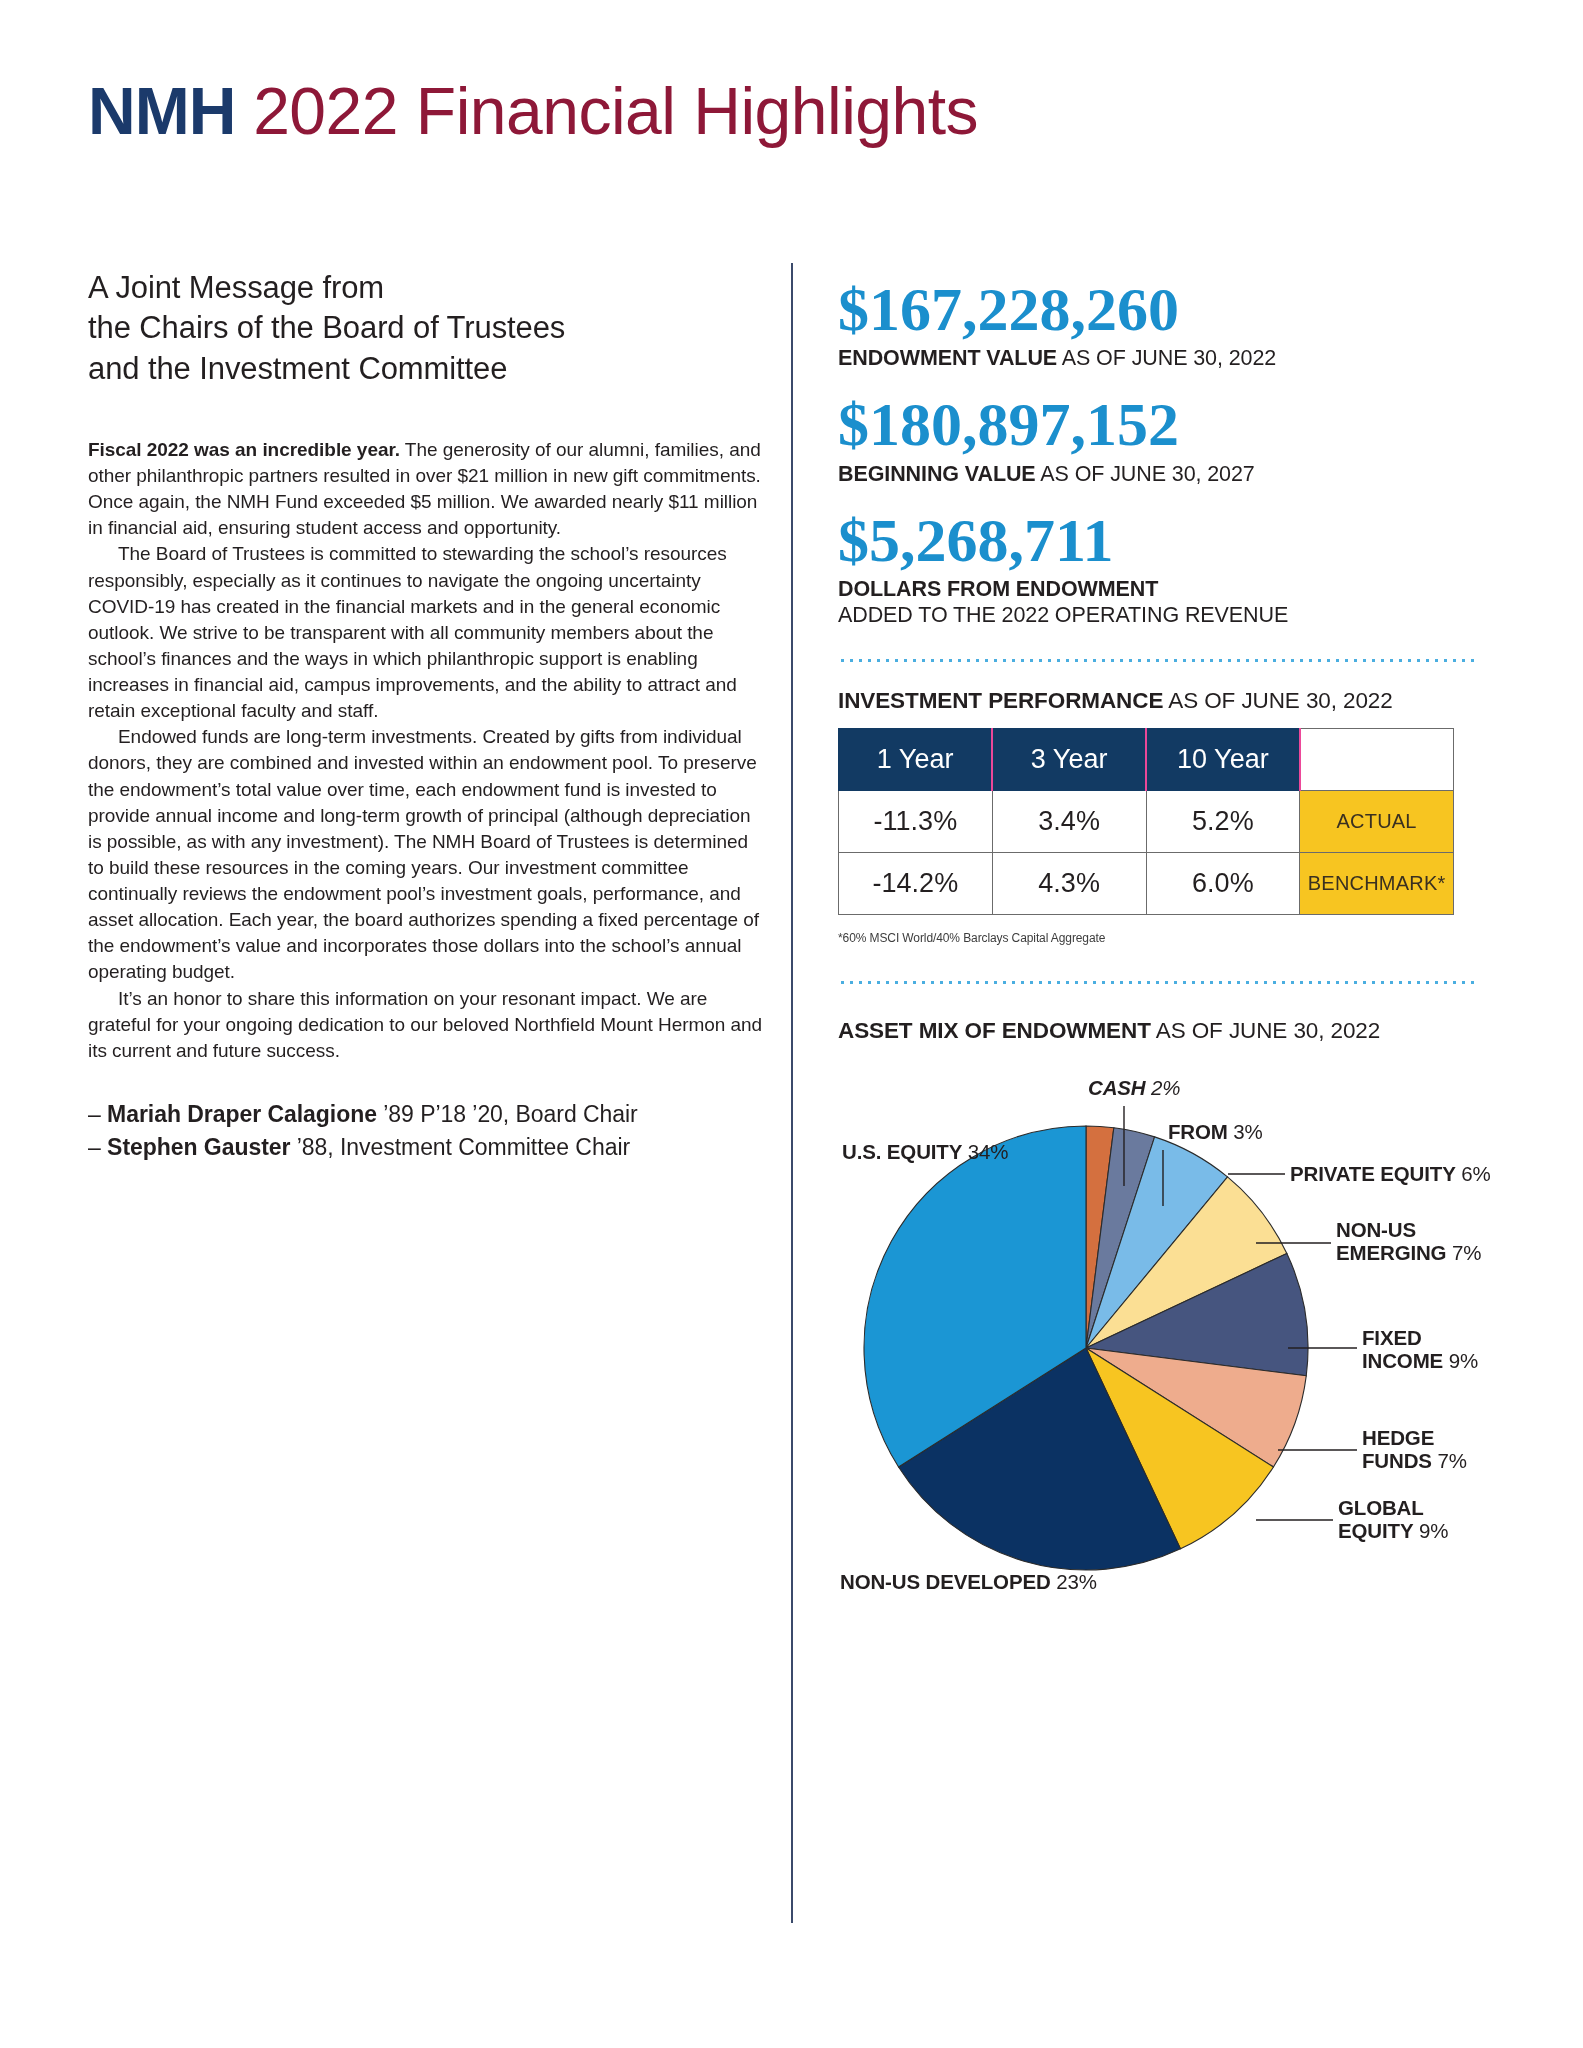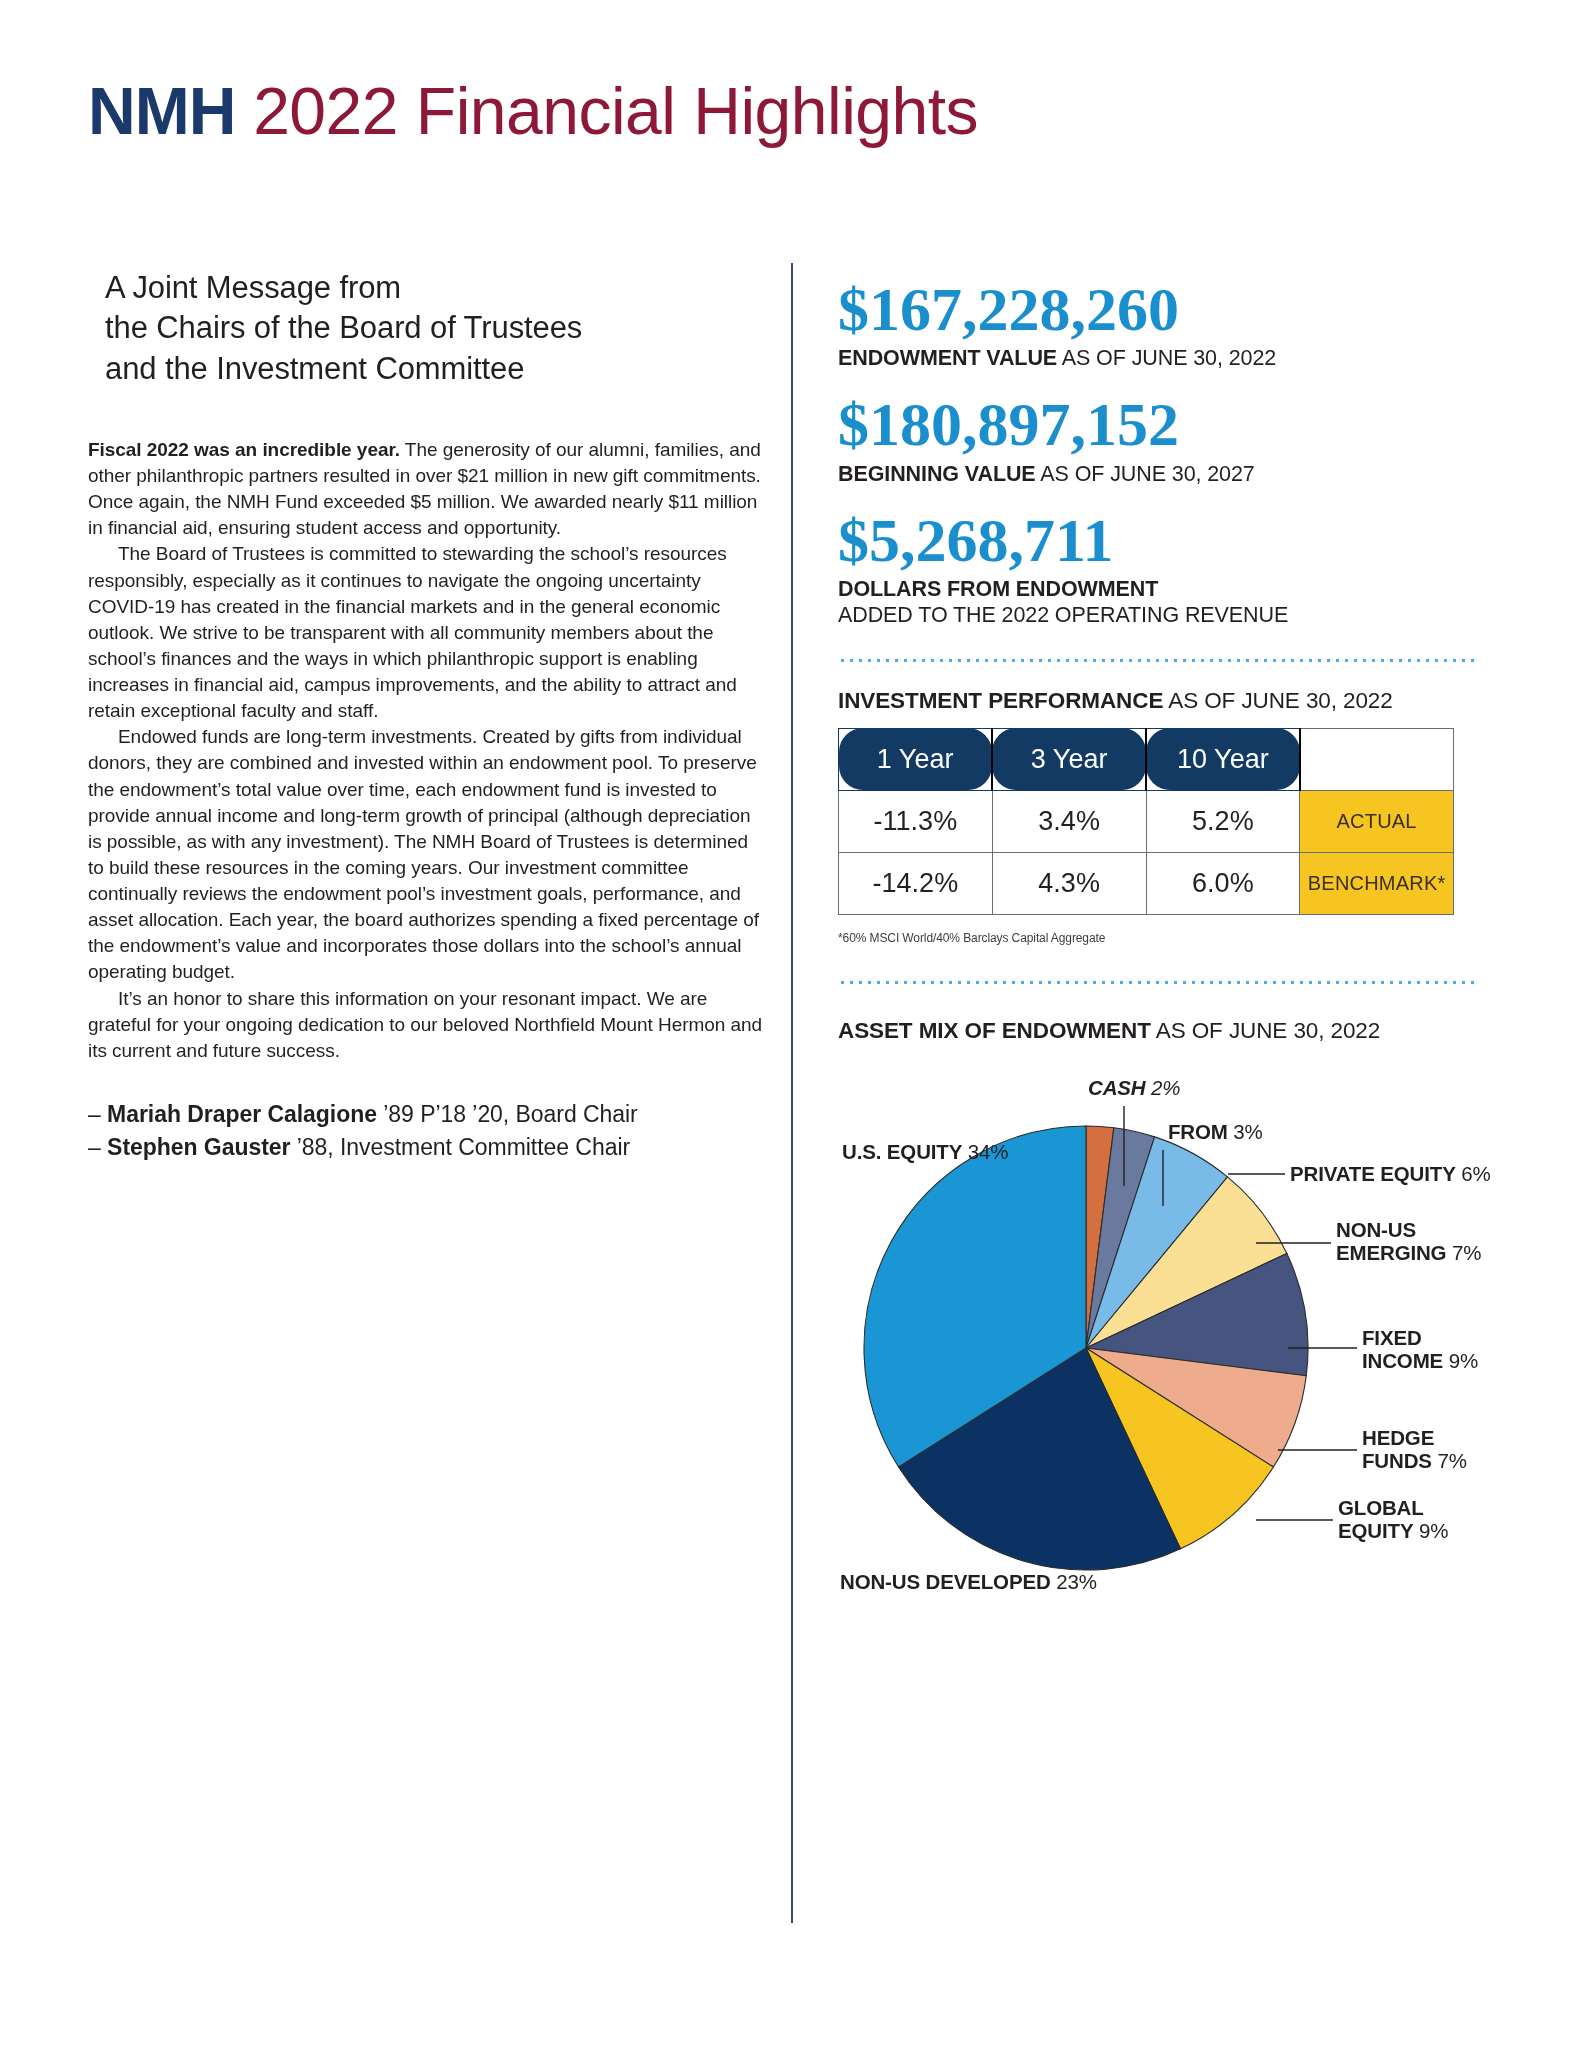--- a/index.html
+++ b/index.html
@@ -52,21 +52,20 @@
     top: 268px;
     width: 678px;
   }
 
   .lede {
     font-size: 31px;
     line-height: 1.30;
     color: #231f20;
     font-weight: normal;
     letter-spacing: -0.1px;
-    margin-left: 17px;
   }
 
   .body-text {
     margin-top: 48px;
     font-size: 19px;
     line-height: 1.375;
     color: #231f20;
     letter-spacing: -0.05px;
     text-align: left;
   }
@@ -161,21 +160,21 @@
     background: #123a63;
     color: #ffffff;
     border-color: #123a63;
     border-right: 2px solid #8fbfe0;
     font-size: 27px;
   }
   table.perf thead th:last-child {
     background: #ffffff;
     border: 1.5px solid #6b6b6b;
   }
-  table.perf thead th.nb-right { border-right: 2px solid #000000; border-radius: 24px; }
+  table.perf thead th.nb-right { border-right: 2px solid #ec4899; }
   table.perf td.tag {
     background: #f7c521;
     font-size: 20px;
     letter-spacing: 0.2px;
     color: #3a3020;
   }
   .perf-foot {
     margin-top: 16px;
     font-size: 12px;
     color: #3d3d3d;

